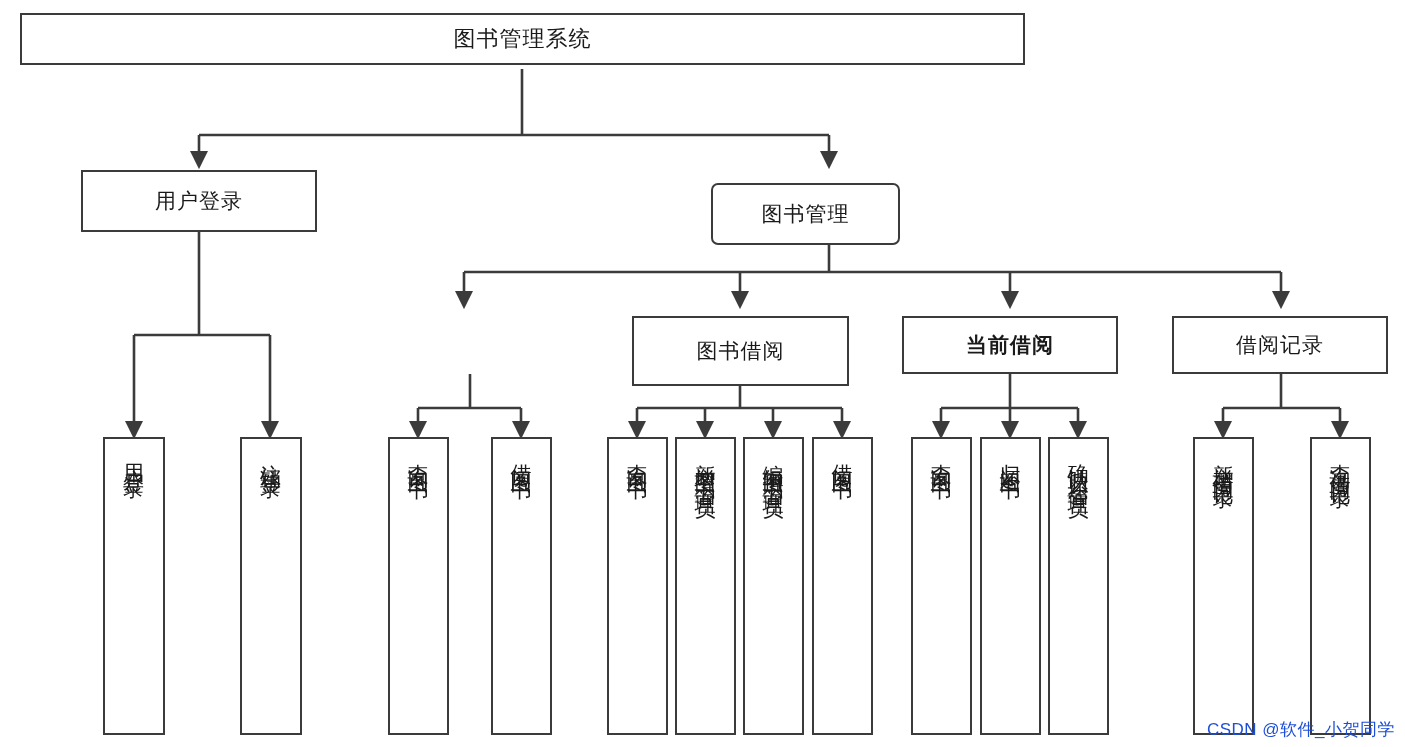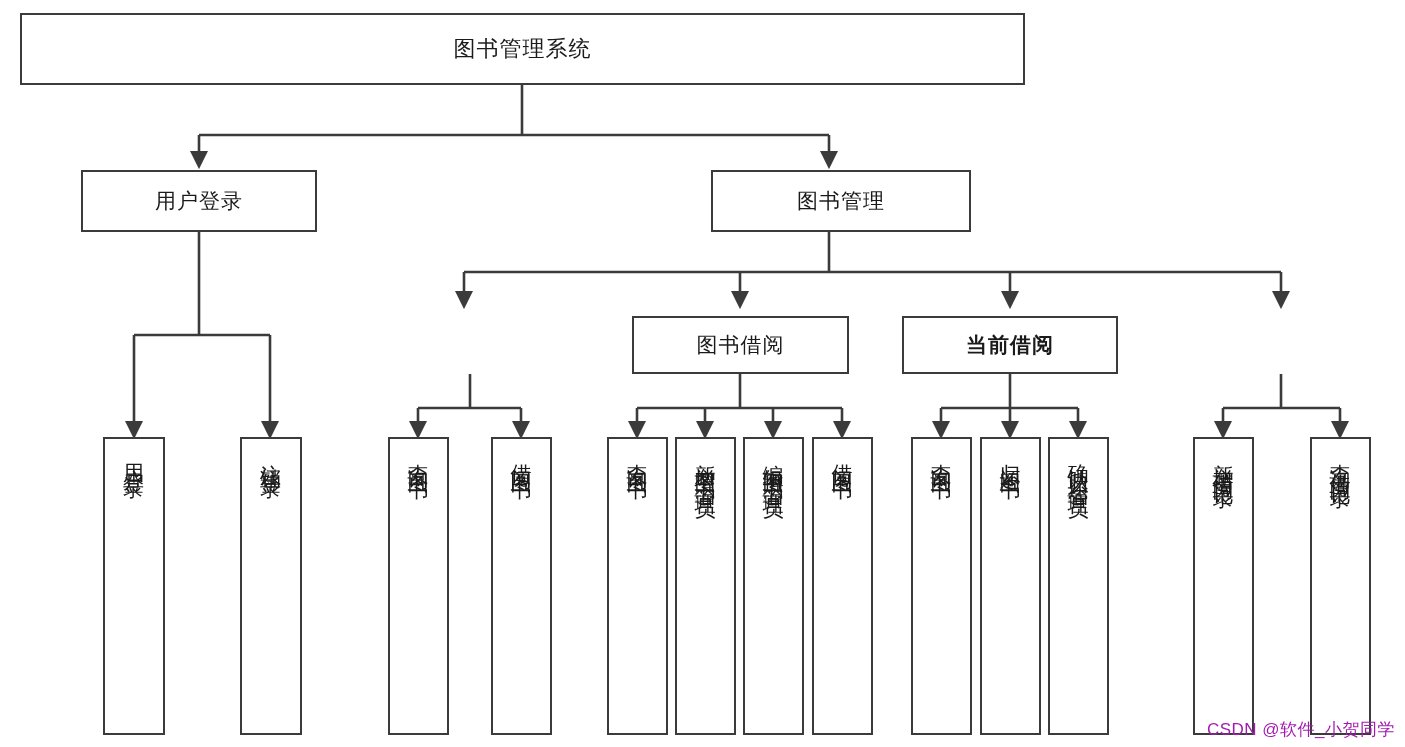--- a/index.html
+++ b/index.html
@@ -62,21 +62,21 @@
     font-size: 21px;
     letter-spacing: 5px;
     line-height: 1;
     white-space: nowrap;
   }
   #watermark {
     position: absolute;
     right: 10px;
     bottom: 6px;
     font-size: 17px;
-    color: #a21caf;
+    color: #1d4ed8;
     letter-spacing: 0.5px;
     white-space: nowrap;
     user-select: none;
   }
 </style>
 </head>
 <body>
 
 <div id="canvas">
 
@@ -123,41 +123,44 @@
       <path d="M 1010 408 L 1010 430" marker-end="url(#arrow)"></path>
       <path d="M 1078 408 L 1078 430" marker-end="url(#arrow)"></path>
 
       <path d="M 1281 374 L 1281 408"></path>
       <path d="M 1223 408 L 1340 408"></path>
       <path d="M 1223 408 L 1223 430" marker-end="url(#arrow)"></path>
       <path d="M 1340 408 L 1340 430" marker-end="url(#arrow)"></path>
     </g>
   </svg>
 
-  <div class="node root h-node" style="left:20px; top:13px; width:1005px; height:72px;align-items:center;">
+  <div class="node root h-node" style="left:20px; top:13px; width:1005px; height:52px;align-items:center;">
     <span class="txt">图书管理系统</span>
   </div>
 
   <div class="node h-node" style="left:81px; top:170px; width:236px; height:62px;">
     <span class="txt">用户登录</span>
   </div>
 
-  <div class="node h-node" style="left:711px; top:170px; width:260px; height:62px;">
+  <div class="node h-node" style="left:711px; top:183px; width:189px; height:62px;border-radius:7px;">
     <span class="txt">图书管理</span>
   </div>
 
 
-  <div class="node h-node" style="left:632px; top:316px; width:217px; height:58px;">
+  <div class="node h-node" style="left:632px; top:316px; width:217px; height:70px;">
     <span class="txt">图书借阅</span>
   </div>
 
   <div class="node h-node" style="left:902px; top:316px; width:216px; height:58px;font-weight:bold;">
     <span class="txt">当前借阅</span>
   </div>
 
+  <div class="node h-node" style="left:1172px; top:316px; width:216px; height:58px;">
+    <span class="txt">借阅记录</span>
+  </div>
 
   <div class="node v-node" style="left:103px; top:437px; width:62px; height:298px;">
     <span class="txt">用户登录</span>
   </div>
 
   <div class="node v-node" style="left:240px; top:437px; width:62px; height:298px;">
     <span class="txt">注销登录</span>
   </div>
 
   <div class="node v-node" style="left:388px; top:437px; width:61px; height:298px;">

